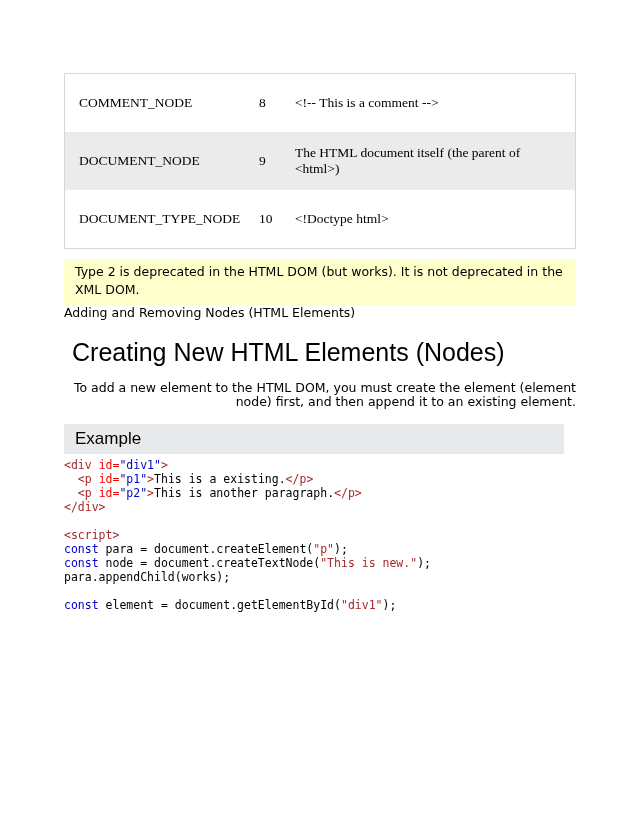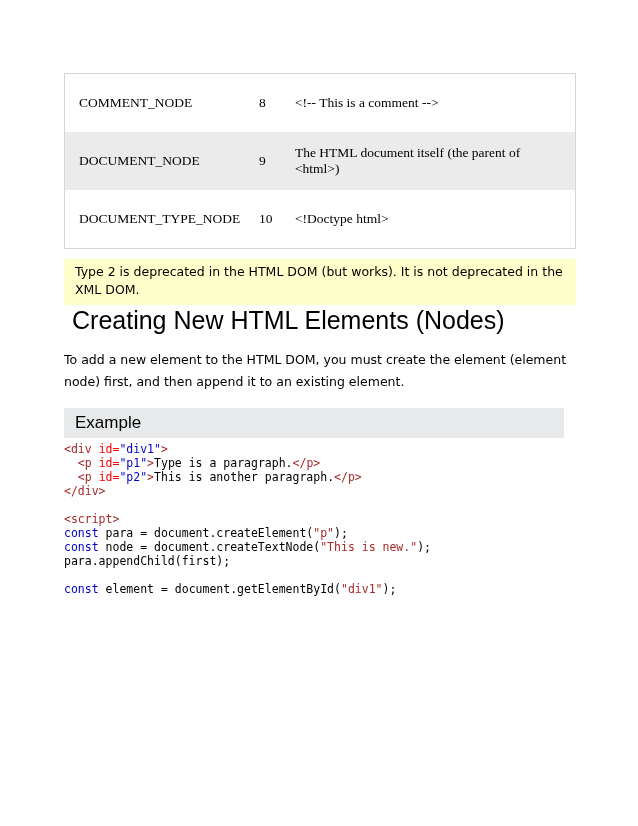--- a/index.html
+++ b/index.html
@@ -29,21 +29,21 @@
   h1.title {
     width:512px; font-family:"Liberation Sans", sans-serif;
     font-weight:400; font-size:31px; line-height:40px;
     text-align:center; margin:43px 0 14px;
   }
   .subtitle { font-size:12.5px; margin:0 0 17px; }
   h2.section {
     font-family:"Liberation Sans", sans-serif; font-weight:400;
     font-size:25px; line-height:30px; margin:0 8px 14px;
   }
-  .body-text { width:512px; font-size:12.5px; line-height:22px; margin:0 0 15px; }
+  .body-text { width:512px; font-size:12.5px; line-height:14px; margin:0 0 15px;text-align:right; }
 
   .example-header {
     width:500px; height:30px; box-sizing:border-box;
     background:#e7e9eb; display:flex; align-items:center;
     padding-left:11px;
     font-family:"Liberation Sans", sans-serif; font-size:17px;
   }
 
   .code { margin:4px 0 0; font-family:"DejaVu Sans Mono", monospace;
           font-size:11.5px; line-height:14px; }
@@ -76,36 +76,37 @@
           <td class="c-name">DOCUMENT_TYPE_NODE</td>
           <td class="c-num">10</td>
           <td class="c-desc">&lt;!Doctype html&gt;</td>
         </tr>
       </tbody>
   </table>
 
   <div class="note">Type 2 is deprecated in the HTML DOM (but works). It is not deprecated in the XML DOM.</div>
 
 
+  <p class="subtitle">Adding and Removing Nodes (HTML Elements)</p>
 
   <h2 class="section">Creating New HTML Elements (Nodes)</h2>
 
   <p class="body-text">To add a new element to the HTML DOM, you must create the element (element node) first, and then append it to an existing element.</p>
 
   <div class="example-header">
     <span>Example</span>
   </div>
 
   <div class="code">
       <div class="code-line"><span class="tok-tag">&lt;div </span><span class="tok-attr">id=</span><span class="tok-val">"div1"</span><span class="tok-tag">&gt;</span></div>
-      <div class="code-line"><span class="tok-tag">  &lt;p </span><span class="tok-attr">id=</span><span class="tok-val">"p1"</span><span class="tok-tag">&gt;</span><span class="tok-plain">Type is a paragraph.</span><span class="tok-tag">&lt;/p&gt;</span></div>
+      <div class="code-line"><span class="tok-tag">  &lt;p </span><span class="tok-attr">id=</span><span class="tok-val">"p1"</span><span class="tok-tag">&gt;</span><span class="tok-plain">This is a existing.</span><span class="tok-tag">&lt;/p&gt;</span></div>
       <div class="code-line"><span class="tok-tag">  &lt;p </span><span class="tok-attr">id=</span><span class="tok-val">"p2"</span><span class="tok-tag">&gt;</span><span class="tok-plain">This is another paragraph.</span><span class="tok-tag">&lt;/p&gt;</span></div>
       <div class="code-line"><span class="tok-tag">&lt;/div&gt;</span></div>
       <div class="code-line"></div>
       <div class="code-line"><span class="tok-tag">&lt;script&gt;</span></div>
       <div class="code-line"><span class="tok-kw">const</span><span class="tok-plain"> para = document.createElement(</span><span class="tok-str">"p"</span><span class="tok-plain">);</span></div>
       <div class="code-line"><span class="tok-kw">const</span><span class="tok-plain"> node = document.createTextNode(</span><span class="tok-str">"This is new."</span><span class="tok-plain">);</span></div>
-      <div class="code-line"><span class="tok-plain">para.appendChild(first);</span></div>
+      <div class="code-line"><span class="tok-plain">para.appendChild(works);</span></div>
       <div class="code-line"></div>
       <div class="code-line"><span class="tok-kw">const</span><span class="tok-plain"> element = document.getElementById(</span><span class="tok-str">"div1"</span><span class="tok-plain">);</span></div>
     </div>
 
 </div>
 
 </body></html>

